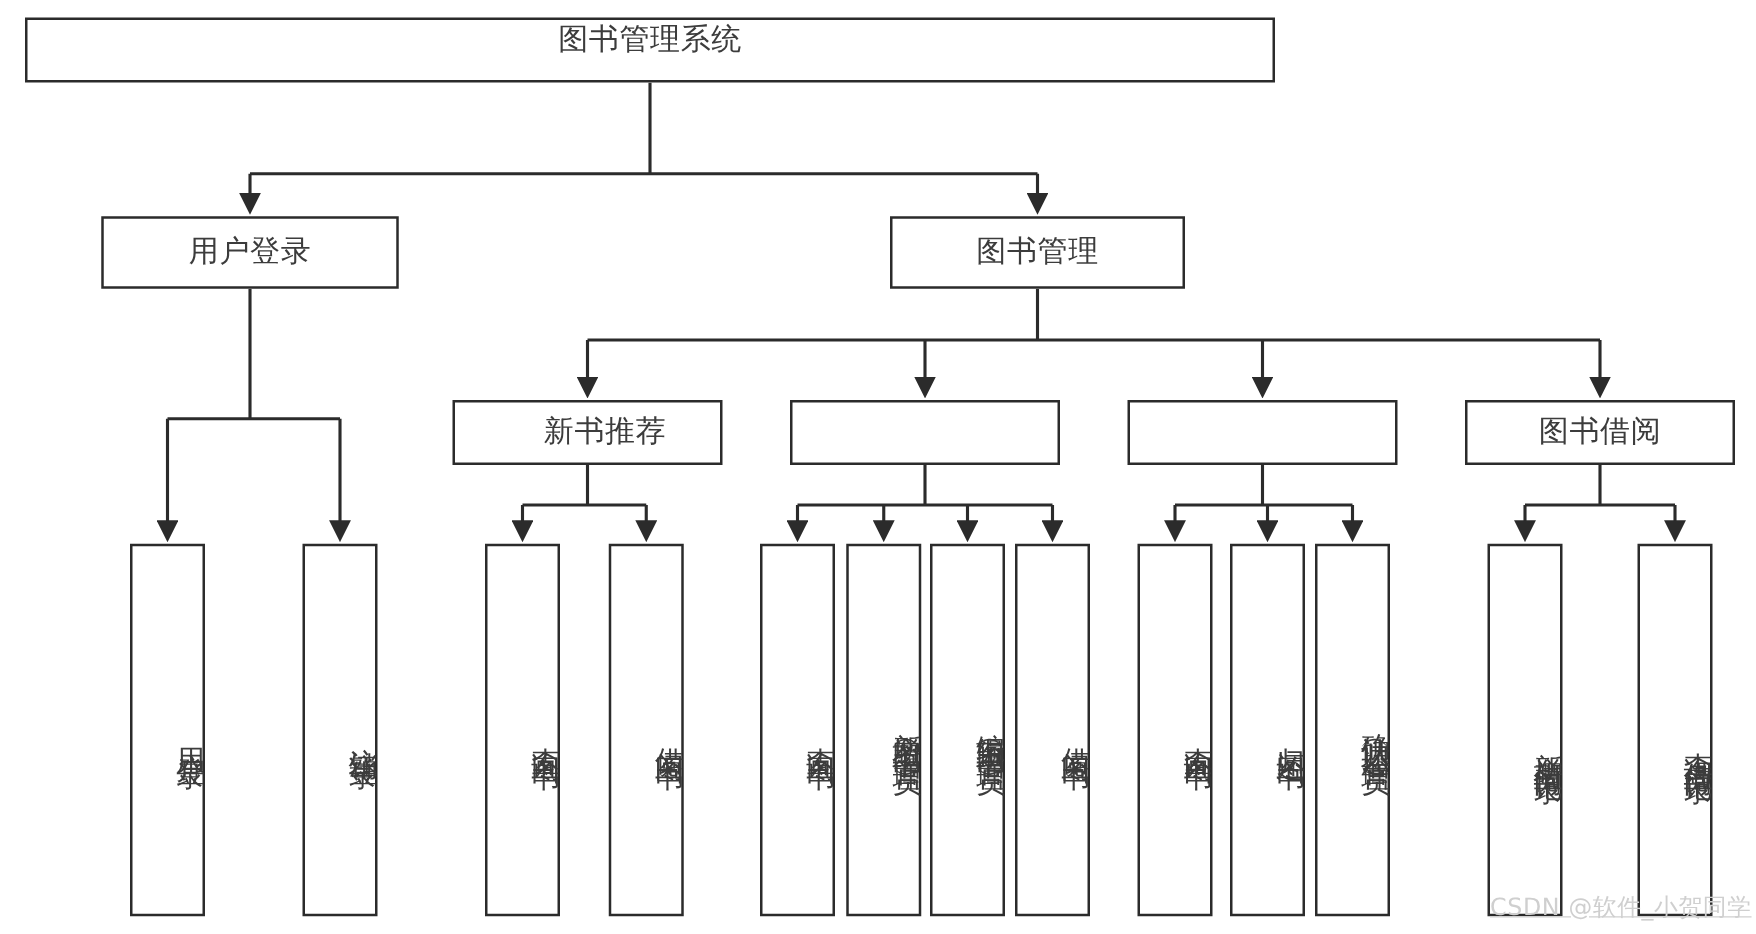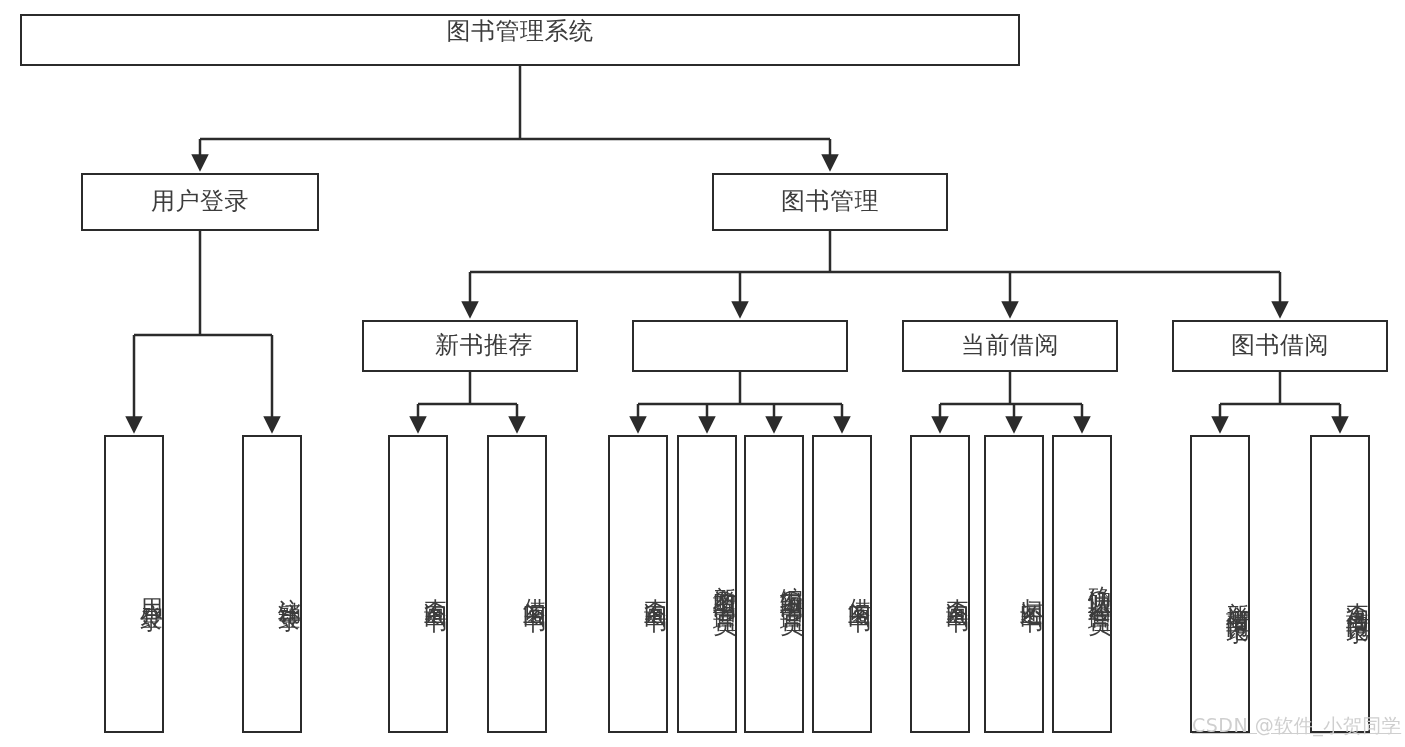--- a/index.html
+++ b/index.html
@@ -126,21 +126,20 @@
 
   <div class="node-box" style="left:712px; top:173px; width:236px; height:58px;"></div>
   <div class="node-label" style="left:712px; top:173px; width:236px; height:58px;">图书管理</div>
 
   <div class="node-box" style="left:362px; top:320px; width:216px; height:52px;"></div>
   <div class="node-label" style="left:362px; top:320px; width:244px; height:52px;">新书推荐</div>
 
   <div class="node-box" style="left:632px; top:320px; width:216px; height:52px;"></div>
 
   <div class="node-box" style="left:902px; top:320px; width:216px; height:52px;"></div>
-  <div class="node-label" style="left:902px; top:320px; width:216px; height:52px;">当前借阅</div>
 
   <div class="node-box" style="left:1172px; top:320px; width:216px; height:52px;"></div>
   <div class="node-label" style="left:1172px; top:320px; width:216px; height:52px;">图书借阅</div>
 
   <div class="node-box" style="left:104px; top:435px; width:60px; height:298px;"></div>
   <div class="node-label vertical" style="left:104px; top:435px; width:60px; height:298px;">用户登录</div>
 
   <div class="node-box" style="left:242px; top:435px; width:60px; height:298px;"></div>
   <div class="node-label vertical" style="left:242px; top:435px; width:60px; height:298px;">注销登录</div>
 

